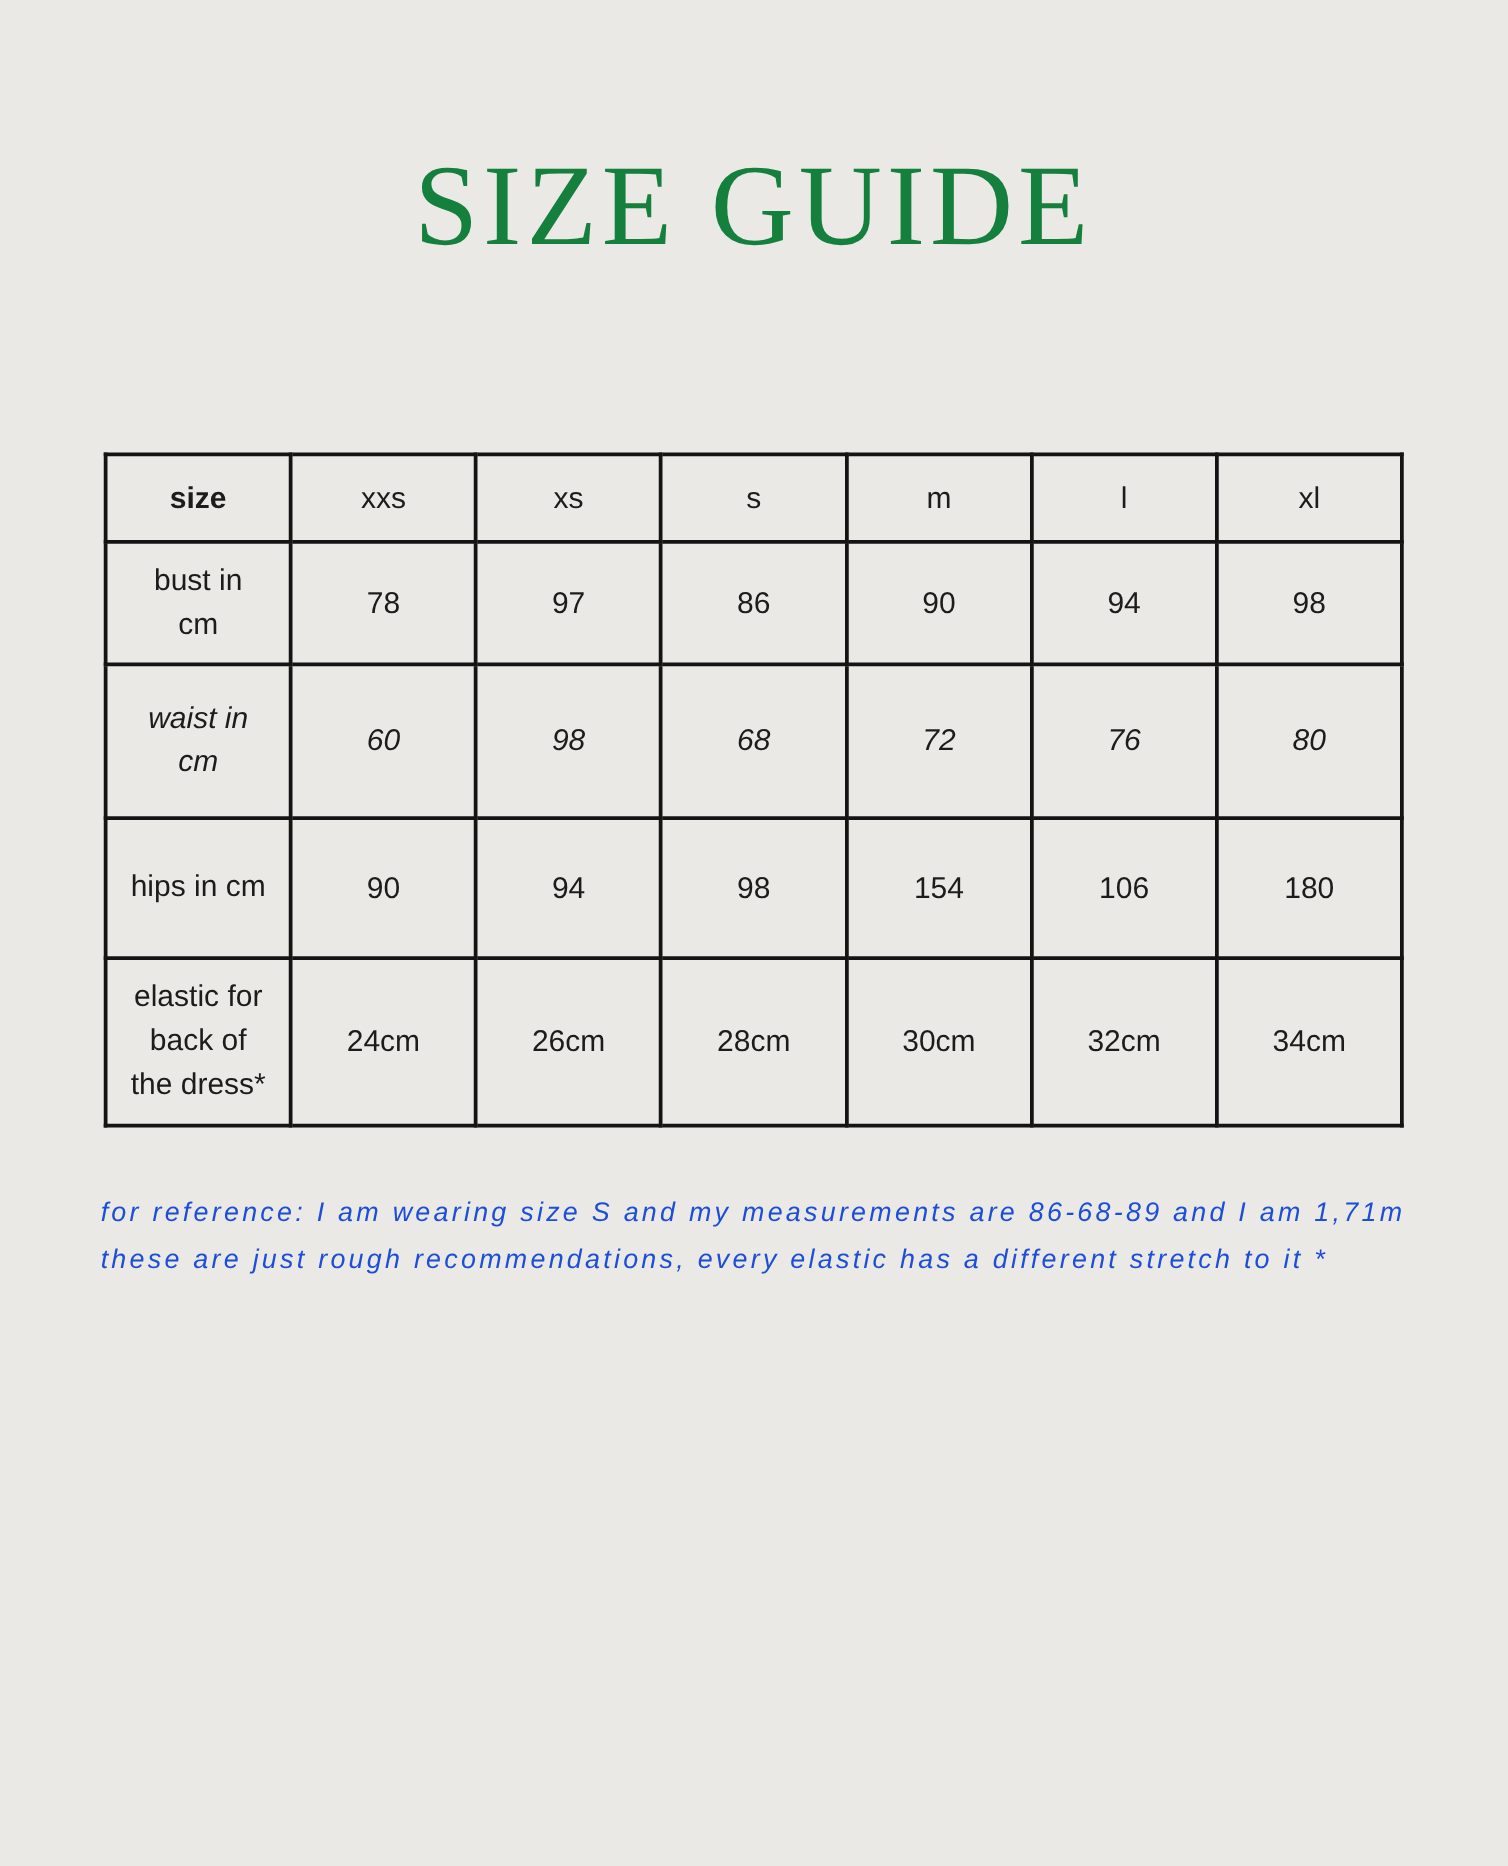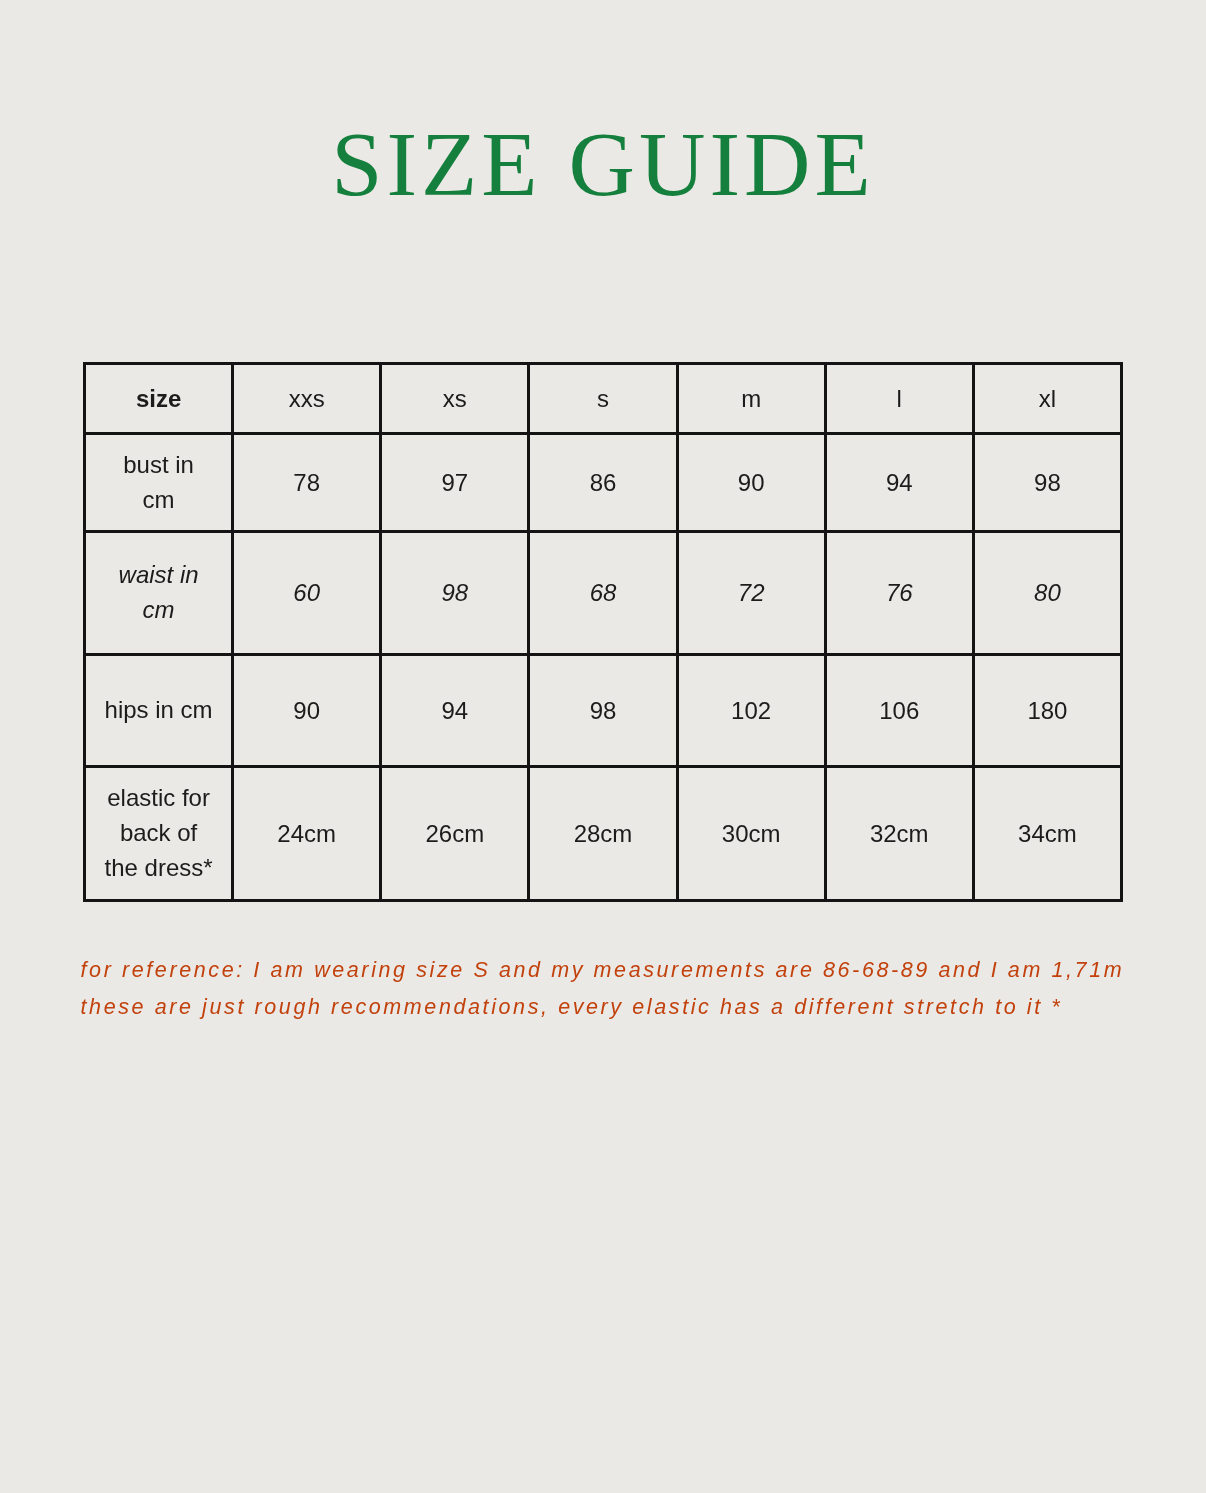--- a/index.html
+++ b/index.html
@@ -62,21 +62,21 @@
     line-height: 1.45;
   }
 
   .footnote {
     width: 1045px;
     margin: 50px auto 0 auto;
     font-style: italic;
     font-size: 21.5px;
     line-height: 1.72;
     letter-spacing: 2.6px;
-    color: #c2410c;
+    color: #1d4ed8;
     text-align: left;
   }
 </style>
 </head>
 <body>
 
 <div class="page">
 
   <h1 class="page-title">SIZE GUIDE</h1>
 
@@ -112,21 +112,21 @@
       <td>72</td>
       <td>76</td>
       <td>80</td>
     </tr>
 
     <tr class="row-hips">
       <th class="row-label">hips in cm</th>
       <td>90</td>
       <td>94</td>
       <td>98</td>
-      <td>102</td>
+      <td>154</td>
       <td>106</td>
       <td>180</td>
     </tr>
 
     <tr class="row-elastic">
       <th class="row-label">elastic for
 back of
 the dress*</th>
       <td>24cm</td>
       <td>26cm</td>

